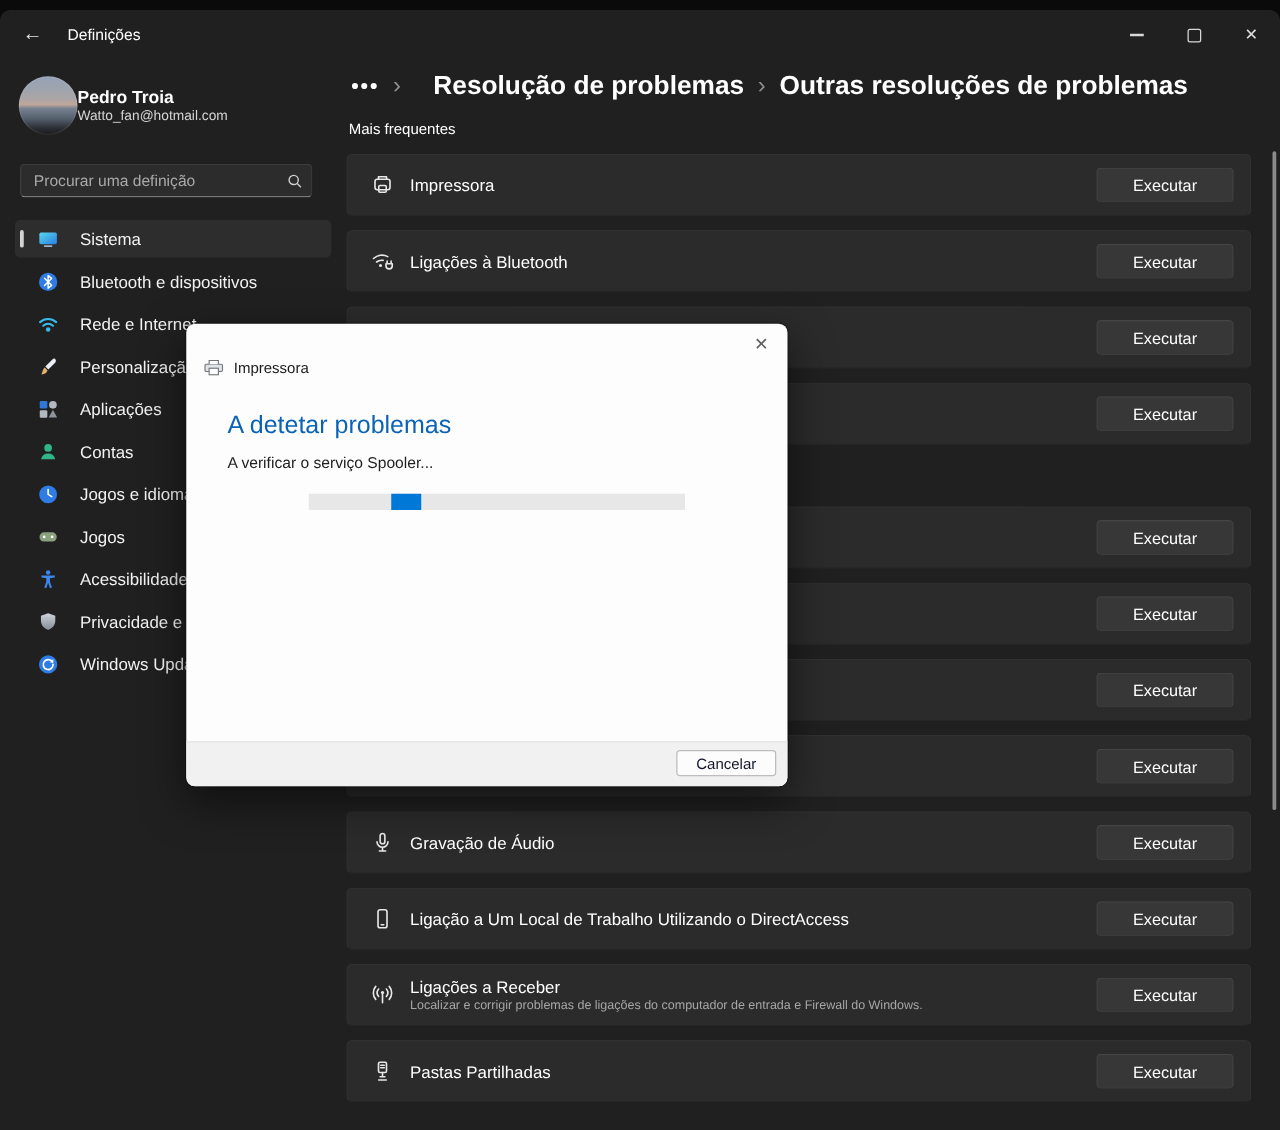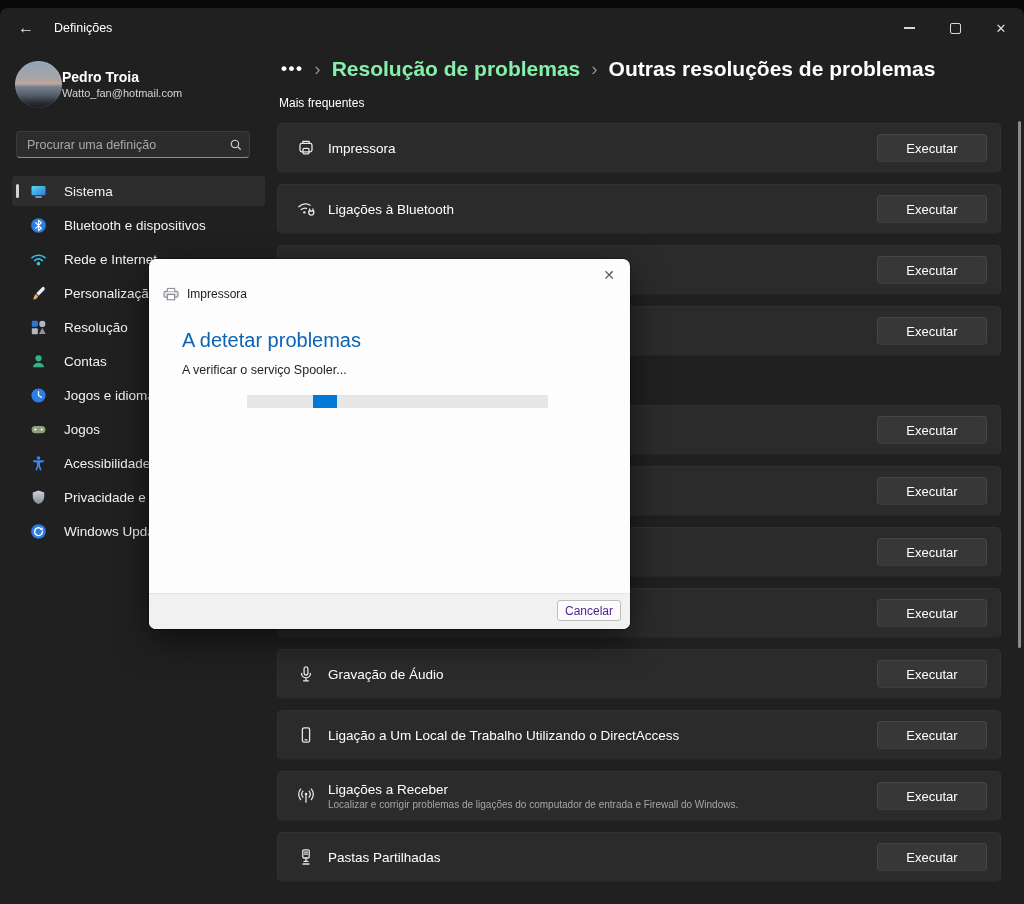--- a/index.html
+++ b/index.html
@@ -47,21 +47,21 @@
   .nav-item.selected .accent{display:block;position:absolute;left:4px;top:8px;width:3px;height:14px;
     border-radius:2px;background:#d4d4d4;}
   .nav-icon{width:17px;height:17px;margin-left:18px;flex:0 0 auto;}
   .nav-icon svg{width:17px;height:17px;display:block;}
   .nav-label{color:#f2f2f2;font-size:13.5px;margin-left:17px;white-space:nowrap;}
   
   .main{position:absolute;left:277px;top:40px;right:0;bottom:0;}
   .breadcrumb{margin:6px 0 0 4px;height:30px;display:flex;align-items:center;}
   .bc-ellipsis{color:#ffffff;font-size:17px;font-weight:700;letter-spacing:1.5px;line-height:10px;}
   .bc-sep{color:#8f8f8f;font-size:19px;margin:0 11px;line-height:24px;}
-  .bc-parent{color:#86efac;font-size:21px;font-weight:600;}
+  .bc-parent{color:#ffffff;font-size:21px;font-weight:600;margin-left:15px;}
   .bc-current{color:#ffffff;font-size:21px;font-weight:600;}
   .content{padding-right:23px;}
   .section-label{min-height:15px;margin:12px 0 12px 2px;color:#ffffff;font-size:12px;font-weight:400;}
   .ts-section + .ts-section .section-label{margin-top:22px;}
   .ts-row{height:50px;margin-bottom:11px;background:#2b2b2b;border:1px solid #313131;
     border-bottom-color:#262626;border-radius:5px;box-sizing:border-box;
     display:flex;align-items:center;position:relative;}
   .row-icon{width:20px;height:20px;margin-left:18px;flex:0 0 auto;}
   .row-icon svg{width:20px;height:20px;display:block;stroke:#e8e8e8;fill:none;stroke-width:1.3;
     stroke-linecap:round;stroke-linejoin:round;}
@@ -80,22 +80,22 @@
     justify-content:center;color:#5f5f5f;font-size:14px;}
   .dlg-header{position:absolute;left:14px;top:28px;display:flex;align-items:center;}
   .dlg-app-icon{width:16px;height:14px;margin-right:8px;}
   .dlg-app-icon svg{width:16px;height:14px;display:block;}
   .dlg-title{color:#1a1a1a;font-size:12px;}
   .dlg-heading{position:absolute;left:33px;top:70px;color:#0b63b5;font-size:20px;}
   .dlg-status{position:absolute;left:33px;top:104px;color:#1f1f1f;font-size:12.5px;}
   .dlg-progress{position:absolute;left:98px;top:136px;width:301px;height:13px;background:#e7e7e7;}
   .dlg-progress-chunk{position:absolute;top:0;height:13px;background:#0078d7;}
   .dlg-footer{position:absolute;left:0;right:0;bottom:0;height:35px;background:#f1f1f1;border-top:1px solid #e4e4e4;}
-  .cancel-btn{position:absolute;right:9px;top:6px;width:64px;height:21px;background:#fcfcfc;
-    border:1px solid #bdbdbd;border-radius:3px;color:#4c1d95;font-size:12px;font-family:inherit;}
+  .cancel-btn{position:absolute;right:9px;top:6px;width:80px;height:21px;background:#fcfcfc;
+    border:1px solid #bdbdbd;border-radius:3px;color:#0f172a;font-size:12px;font-family:inherit;}
 </style>
 </head>
 <body>
 
 <div class="window">
 
   <div class="titlebar">
     <div class="back-btn">
         <span>←</span>
       </div>
@@ -183,21 +183,21 @@
   <div class="nav-item">
 
     <span class="nav-icon">
             <svg viewBox="0 0 16 16">
               <rect x="1.7" y="1.7" width="5.7" height="5.7" rx="1" fill="#3076d8"></rect>
               <circle cx="11.6" cy="4.6" r="2.9" fill="#b2b8c0"></circle>
               <rect x="1.7" y="8.6" width="5.7" height="5.7" rx="1" fill="#b2b8c0"></rect>
               <path d="M11.6 8.3l3.2 5.9H8.4z" fill="#8e949c"></path>
             </svg>
           </span>
-    <span class="nav-label">Resolução</span>
+    <span class="nav-label">Aplicações</span>
   </div>
   <div class="nav-item">
 
     <span class="nav-icon">
             <svg viewBox="0 0 16 16">
               <circle cx="8" cy="5" r="2.9" fill="#31b487"></circle>
               <path d="M2.7 13.5a5.4 5.4 0 0 1 10.6 0z" fill="#31b487"></path>
             </svg>
           </span>
     <span class="nav-label">Contas</span>

